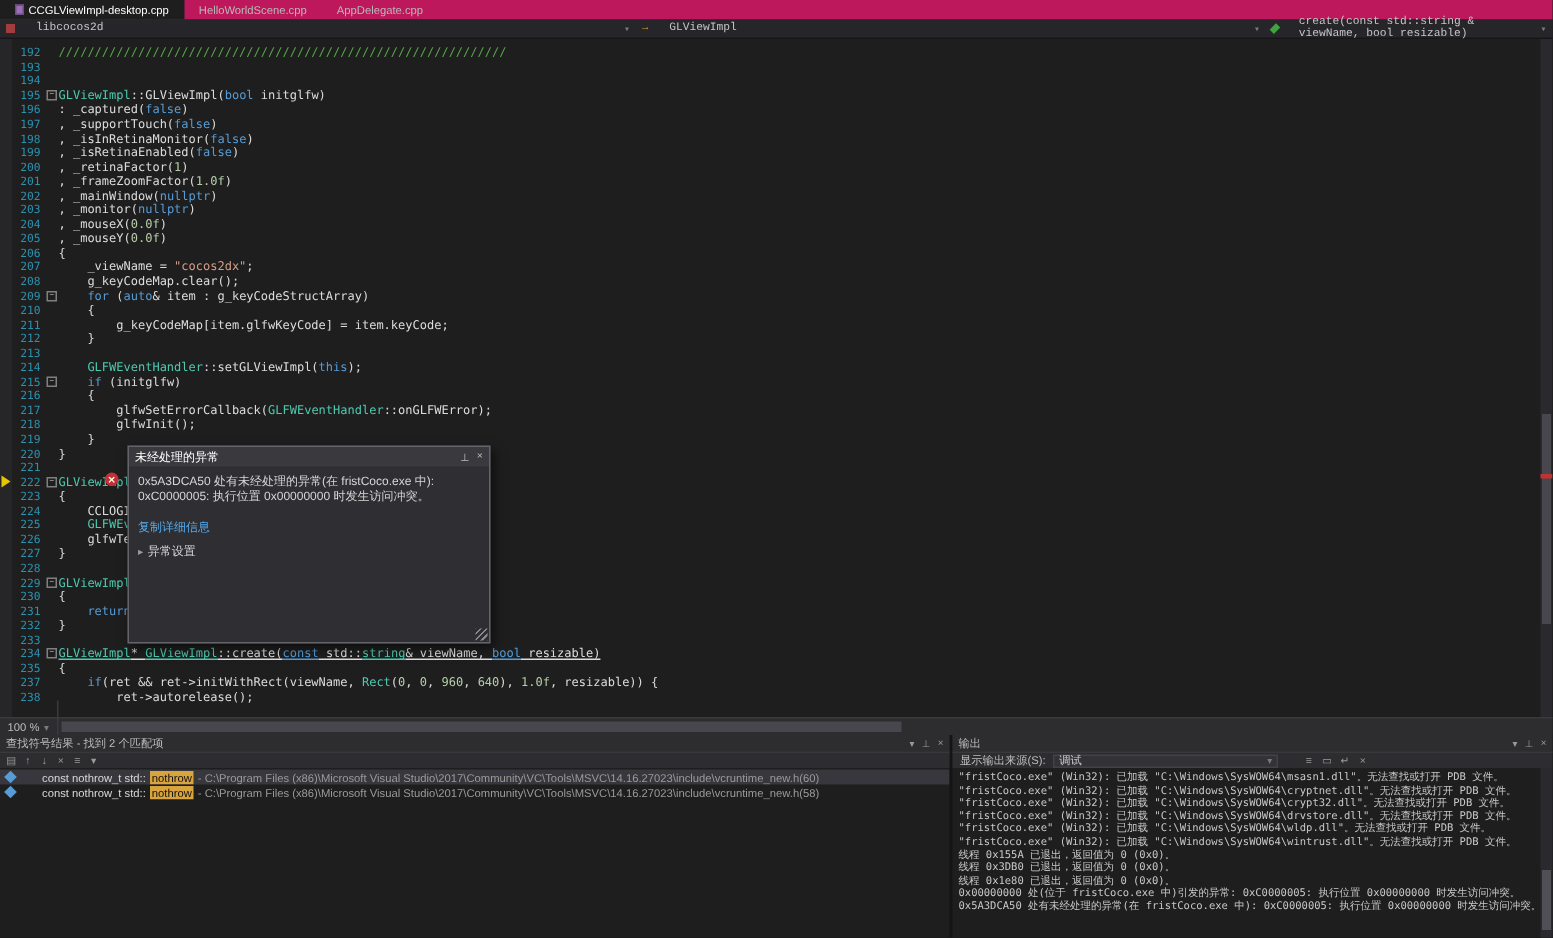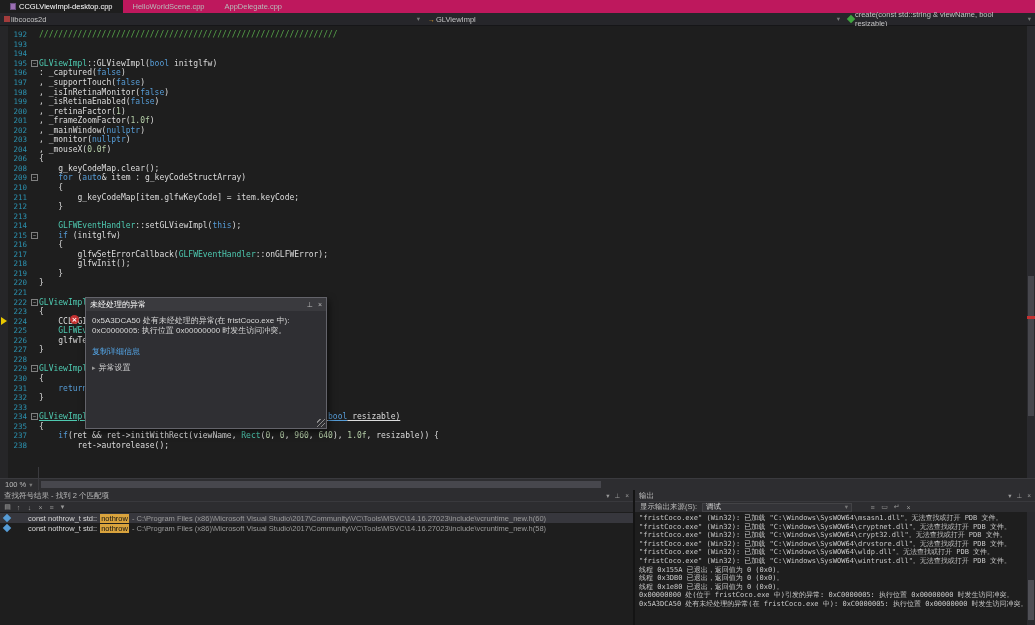--- a/index.html
+++ b/index.html
@@ -9,21 +9,21 @@
   
   .tabbar{position:absolute;left:0;top:0;width:100%;height:13px;background:#be185d;display:flex;
     align-items:stretch;font-size:7.5px;color:#b9b9b9;}
   .tab{display:flex;align-items:center;gap:3px;padding:0 10px;cursor:default;white-space:nowrap;}
   .tab.active{background:#1e1e1e;color:#ffffff;}
   .tab-icon{width:6px;height:7px;background:#9b6fb3;display:inline-block;border:1px solid #6b4f83;box-sizing:border-box;}
 
   
   .navbar{position:absolute;top:13px;left:0;width:100%;height:13px;background:#26262a;
     border-bottom:1px solid #161618;display:flex;font-size:7.5px;color:#c5c5c5;box-sizing:border-box;}
-  .nav-seg{display:flex;align-items:center;gap:1px;height:100%;padding:0 4px;box-sizing:border-box;}
+  .nav-seg{display:flex;align-items:center;gap:14px;height:100%;padding:0 4px;box-sizing:border-box;font-family:Liberation Mono, monospace;}
   .seg-project{width:424px;}
   .seg-class{width:420px;}
   .seg-member{flex:1;}
   .chev{color:#7a7a7a;font-size:6.5px;}
   .nav-seg .chev{margin-left:auto;}
   .proj-icon{width:6px;height:6px;background:#a33c3c;display:inline-block;}
   .class-icon{color:#e0a030;font-size:7px;}
   .method-icon{width:6px;height:6px;background:#3fa43f;display:inline-block;transform:rotate(45deg);}
 
   
@@ -200,23 +200,33 @@
           <span class="ln">203</span>
           <span class="fold"></span>
           <span class="ctext"><span class="tk-p">, _monitor(</span><span class="tk-k">nullptr</span><span class="tk-p">)</span></span>
         </div>
         <div class="crow">
           <span class="ln">204</span>
           <span class="fold"></span>
           <span class="ctext"><span class="tk-p">, _mouseX(</span><span class="tk-m">0.0f</span><span class="tk-p">)</span></span>
         </div>
         <div class="crow">
+          <span class="ln">205</span>
+          <span class="fold"></span>
+          <span class="ctext"><span class="tk-p">, _mouseY(</span><span class="tk-m">0.0f</span><span class="tk-p">)</span></span>
+        </div>
+        <div class="crow">
           <span class="ln">206</span>
           <span class="fold"></span>
           <span class="ctext"><span class="tk-p">{</span></span>
+        </div>
+        <div class="crow">
+          <span class="ln">207</span>
+          <span class="fold"></span>
+          <span class="ctext"><span class="tk-p">    _viewName = </span><span class="tk-s">"cocos2dx"</span><span class="tk-p">;</span></span>
         </div>
         <div class="crow">
           <span class="ln">208</span>
           <span class="fold"></span>
           <span class="ctext"><span class="tk-p">    g_keyCodeMap.clear();</span></span>
         </div>
         <div class="crow">
           <span class="ln">209</span>
           <span class="fold">
             <span class="foldbox">−</span>

